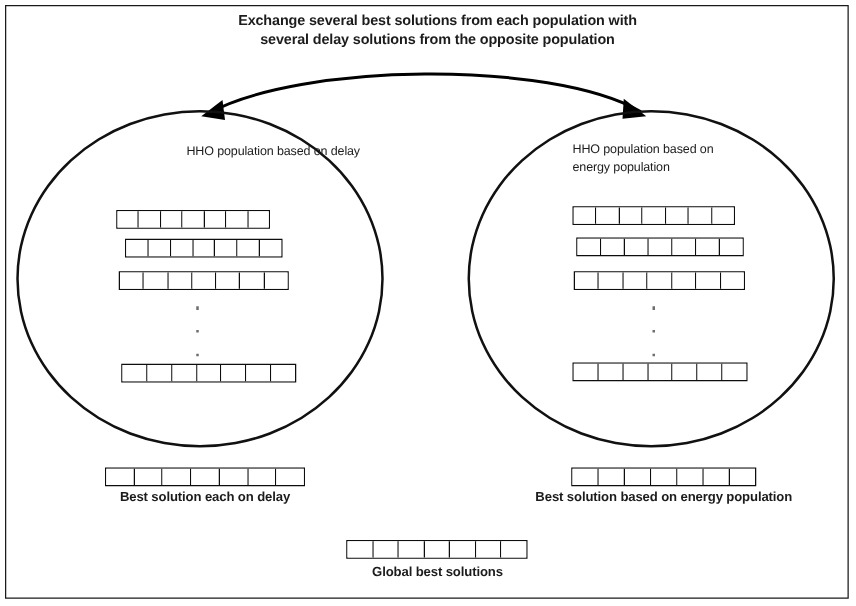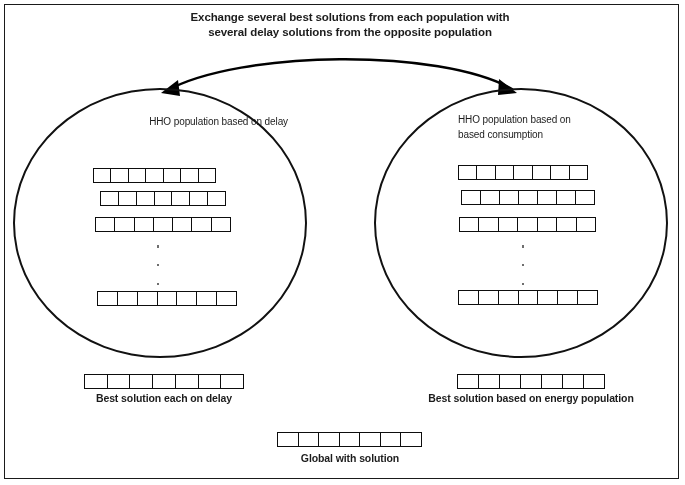--- a/index.html
+++ b/index.html
@@ -210,21 +210,21 @@
     <div class="cell"></div>
     <div class="cell"></div>
     <div class="cell"></div>
     <div class="cell"></div>
   </div>
 
   <div class="ellipse" id="ellipse-right"></div>
 
   <div class="pop-title" id="pop-title-right">
     <span class="line">HHO population based on</span>
-    <span class="line">based consumption</span>
+    <span class="line">energy population</span>
   </div>
 
   <div class="strip" id="rrow-0">
     <div class="cell"></div>
     <div class="cell"></div>
     <div class="cell"></div>
     <div class="cell"></div>
     <div class="cell"></div>
     <div class="cell"></div>
     <div class="cell"></div>
@@ -288,15 +288,15 @@
 
   <div class="strip" id="best-global">
     <div class="cell"></div>
     <div class="cell"></div>
     <div class="cell"></div>
     <div class="cell"></div>
     <div class="cell"></div>
     <div class="cell"></div>
     <div class="cell"></div>
   </div>
-  <div class="caption-small" id="best-global-label">Global with solution</div>
+  <div class="caption-small" id="best-global-label">Global best solutions</div>
 
 </div>
 
 </body></html>

